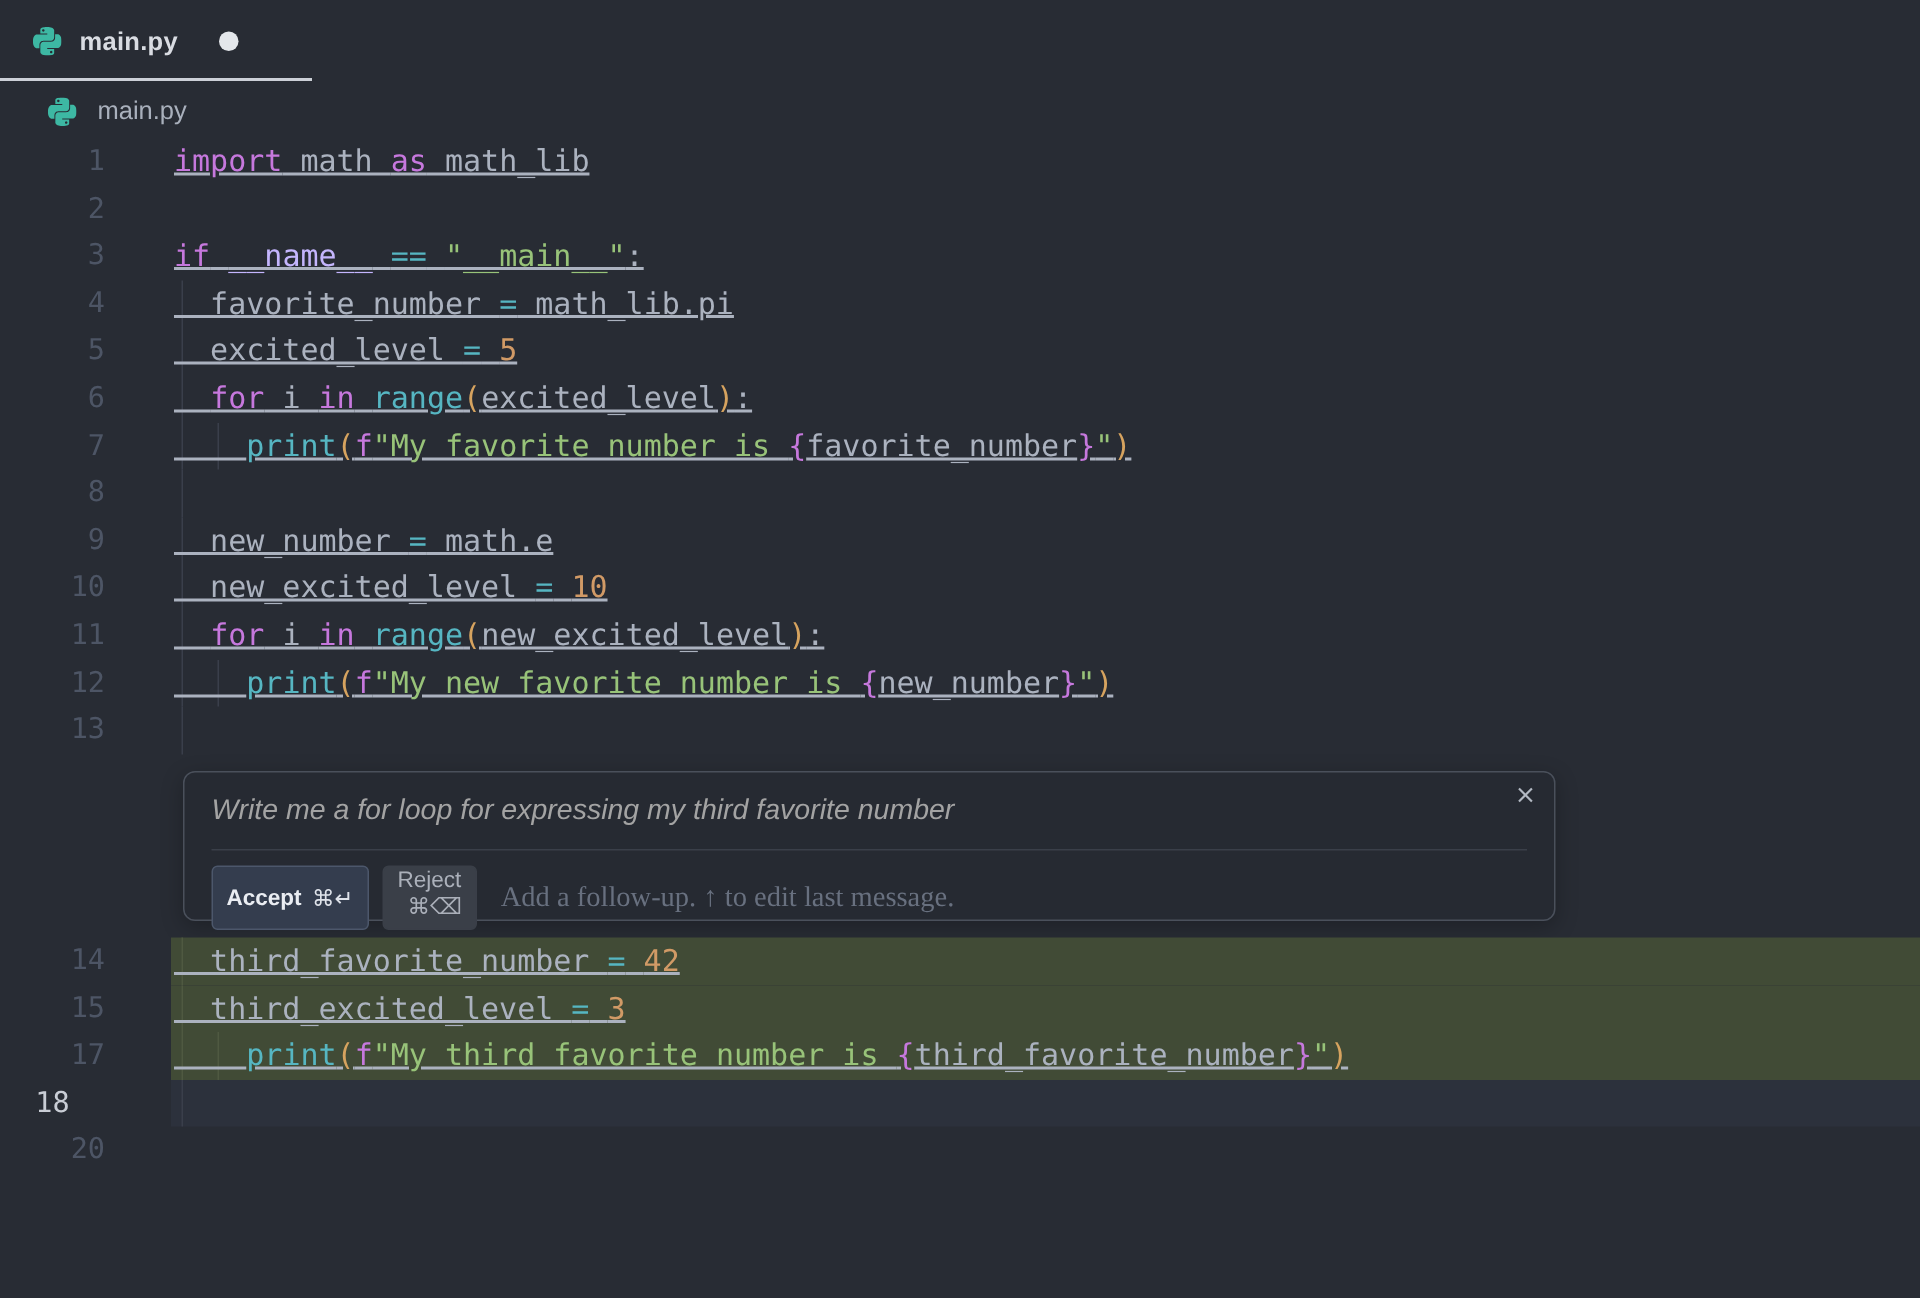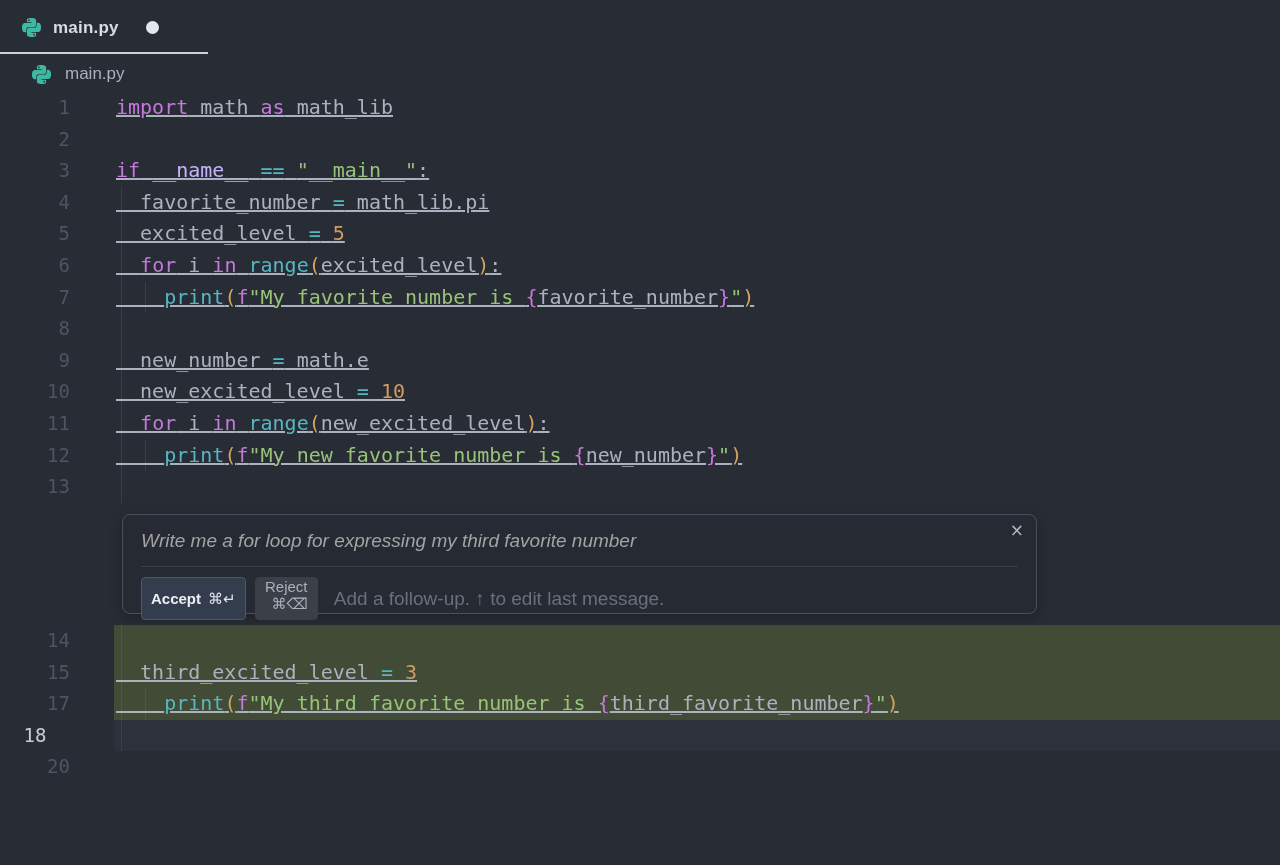--- a/index.html
+++ b/index.html
@@ -60,21 +60,21 @@
   .btn {
     height:43px; display:inline-flex; align-items:center; border-radius:4px;
     font-size:15px; padding:0 9px; cursor:pointer; white-space:nowrap;
   }
   .btn .keys { margin-left:7px; font-size:15px; }
   .btn-accept { background:#343d4e; border:1px solid #4c576b; color:#eaedf2; font-weight:bold; }
   .btn-accept .keys { font-weight:normal; color:#dfe3ea; }
   .btn-reject { background:#3a3f48; border:1px solid #3a3f48; color:#abb0ba; margin-left:9px;flex-direction:column; }
   .dlg-followup {
     flex:1; margin-left:14px; background:transparent; border:none; outline:none;
-    font-family:Liberation Sans, sans-serif; font-size:19px; color:#c6cbd4;
+    font-family:Liberation Serif, serif; font-size:19px; color:#c6cbd4;
   }
   .dlg-followup::placeholder { color:#68707f; }
   .dlg-close {
     position:absolute; top:7px; right:12px; font-size:17px; line-height:17px;
     color:#b3b9c3; cursor:pointer; font-family:"DejaVu Sans",sans-serif;
   }
 </style>
 </head>
 <body>
 
@@ -190,20 +190,21 @@
     </span>
     <input class="dlg-followup" placeholder="Add a follow-up. ↑ to edit last message." style="">
   </div>
 </div>
 
 <div id="block-b" class="code-block">
     <div class="row added">
       <div class="hl"></div>
       <span class="gutter">14</span>
       <span class="guide" style="left: 121px;"></span>
+      <pre class="code"><span class="tk-t">  third_favorite_number </span><span class="tk-o">=</span><span class="tk-t"> </span><span class="tk-n">42</span></pre>
     </div>
     <div class="row added">
       <div class="hl"></div>
       <span class="gutter">15</span>
       <span class="guide" style="left: 121px;"></span>
       <pre class="code"><span class="tk-t">  third_excited_level </span><span class="tk-o">=</span><span class="tk-t"> </span><span class="tk-n">3</span></pre>
     </div>
     <div class="row added">
       <div class="hl"></div>
       <span class="gutter">17</span>

